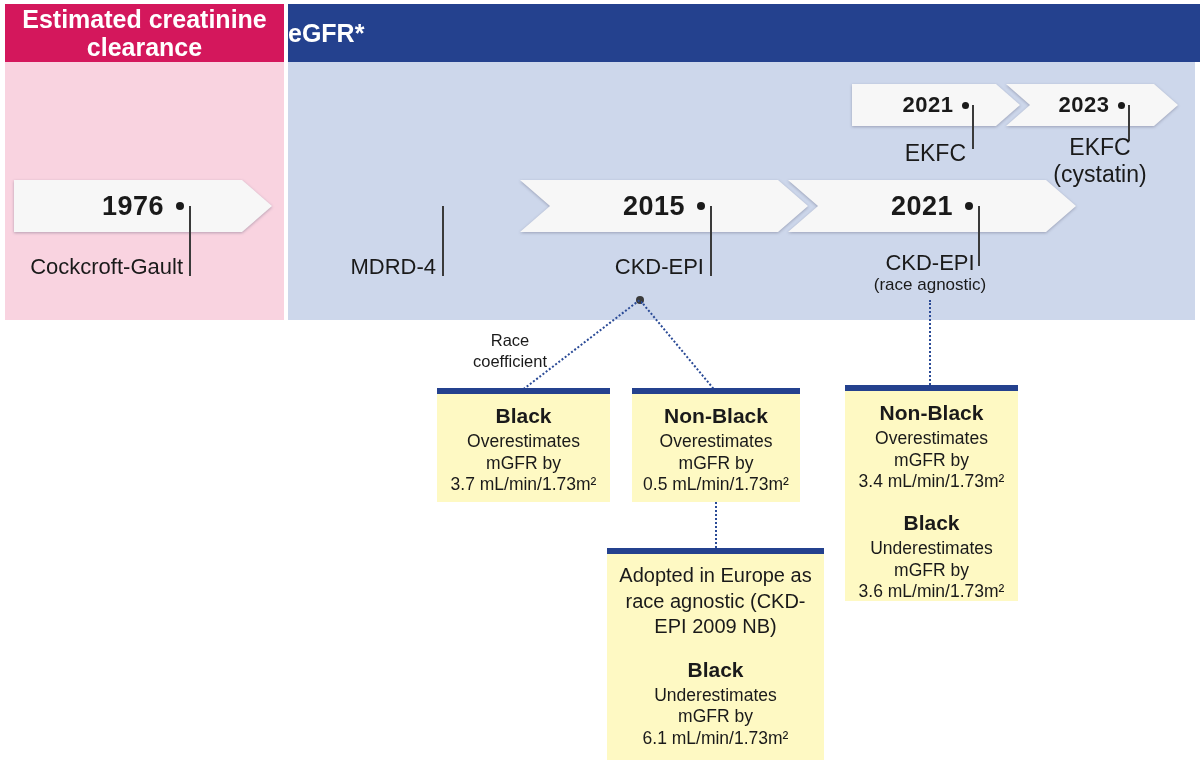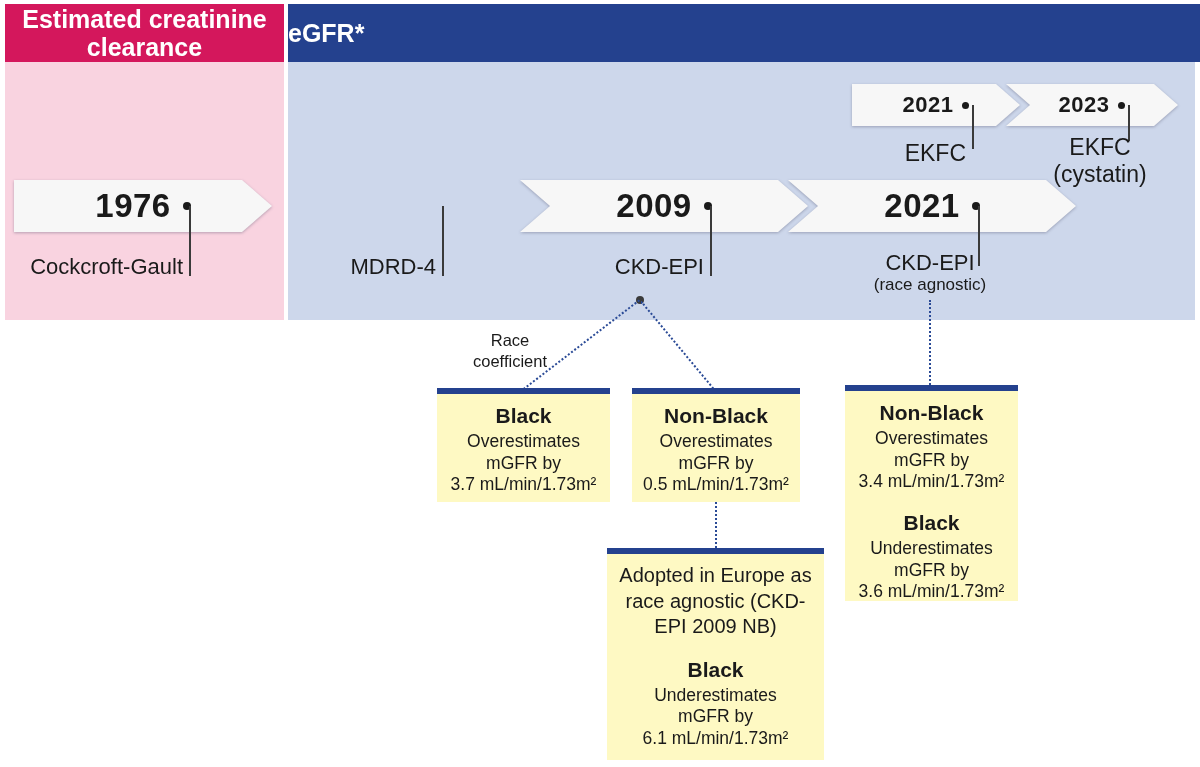--- a/index.html
+++ b/index.html
@@ -15,21 +15,21 @@
   
   .bg-pink{position:absolute;left:5px;top:62px;width:279px;height:258px;background:#F9D3E0;}
   .bg-blue{position:absolute;left:288px;top:62px;width:907px;height:258px;background:#CDD7EB;}
   
   .arrow-wrap{position:absolute;filter:drop-shadow(0 1.5px 1.5px rgba(60,60,90,0.35));}
   .arrow{width:100%;height:100%;background:#F7F7F7;display:flex;align-items:center;justify-content:center;
          clip-path:polygon(0 0, calc(100% - 30px) 0, 100% 50%, calc(100% - 30px) 100%, 0 100%, 30px 50%);}
   .arrow.first{clip-path:polygon(0 0, calc(100% - 30px) 0, 100% 50%, calc(100% - 30px) 100%, 0 100%);}
   .arrow.small{clip-path:polygon(0 0, calc(100% - 24px) 0, 100% 50%, calc(100% - 24px) 100%, 0 100%, 24px 50%);}
   .arrow.small.first{clip-path:polygon(0 0, calc(100% - 24px) 0, 100% 50%, calc(100% - 24px) 100%, 0 100%);}
-  .year{font-weight:700;font-size:33px;letter-spacing:0.5px;}
+  .year{font-weight:700;font-size:27px;letter-spacing:0.5px;}
   .year.small{font-size:22px;}
   .yeardot{width:8px;height:8px;border-radius:50%;background:#1a1a1a;margin-left:12px;}
   .yeardot.small{width:7px;height:7px;margin-left:9px;}
   
   .tick{position:absolute;width:2px;background:#3a3a3a;}
   
   .tlabel{position:absolute;font-size:22px;line-height:1.15;}
   .tlabel .sub{font-size:17px;}
   .ulabel{position:absolute;font-size:23px;line-height:1.18;}
   
@@ -81,21 +81,21 @@
   </div>
 
   <div class="arrow-wrap" style="left:14px;top:180px;width:258px;height:52px;">
     <div class="arrow first">
       <span class="year">1976</span>
       <span class="yeardot"></span>
     </div>
   </div>
   <div class="arrow-wrap" style="left:520px;top:180px;width:288px;height:52px;">
     <div class="arrow">
-      <span class="year">2009</span>
+      <span class="year">2015</span>
       <span class="yeardot"></span>
     </div>
   </div>
   <div class="arrow-wrap" style="left:788px;top:180px;width:288px;height:52px;">
     <div class="arrow">
       <span class="year">2021</span>
       <span class="yeardot"></span>
     </div>
   </div>
 

